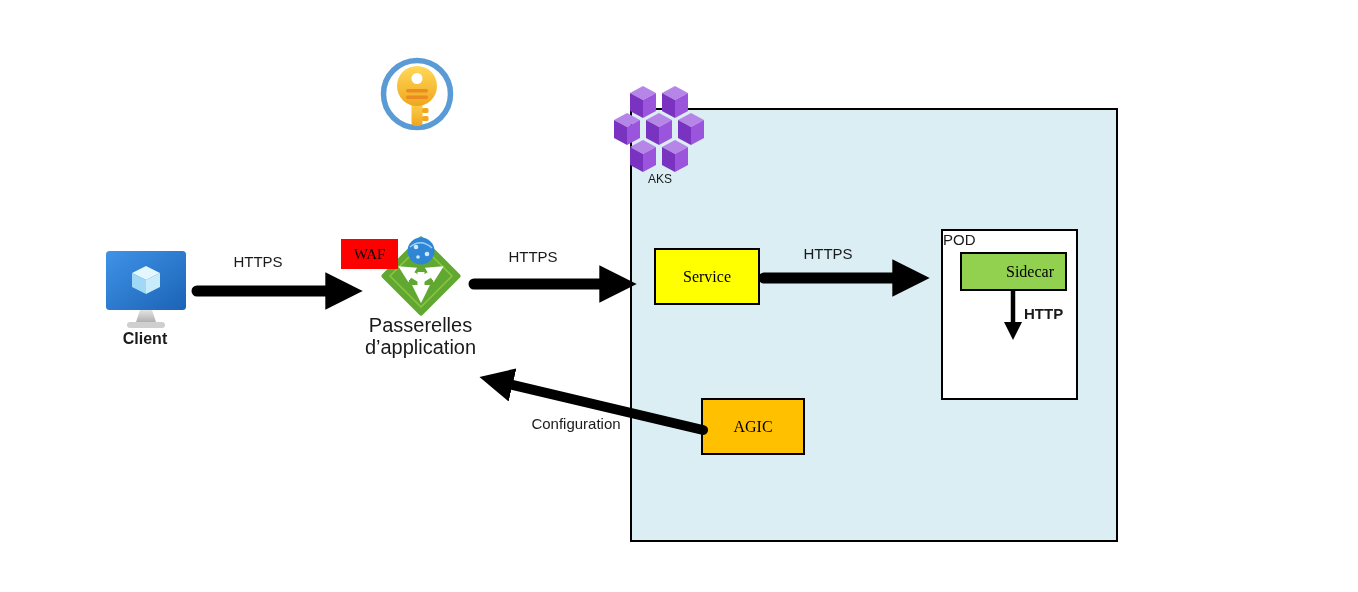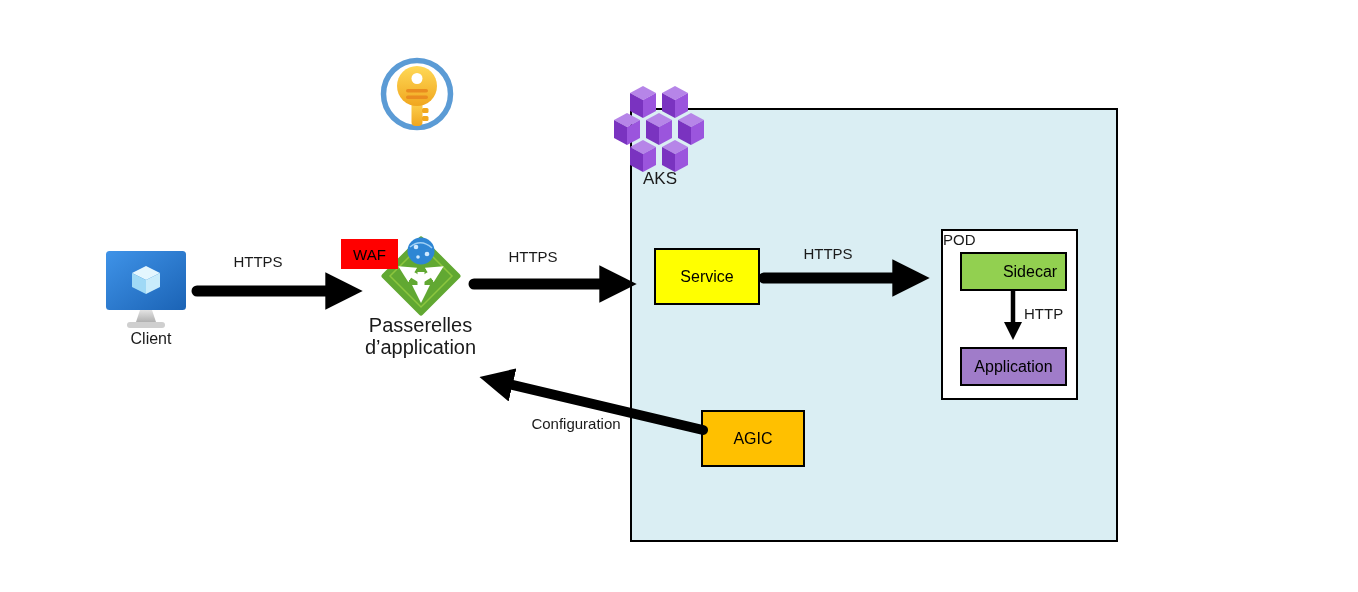--- a/index.html
+++ b/index.html
@@ -4,30 +4,30 @@
 <style>
   html,body{margin:0;padding:0;background:#ffffff;}
   .canvas{
     position:relative;width:1358px;height:592px;background:#ffffff;overflow:hidden;
     font-family:"Liberation Sans", sans-serif;color:#1a1a1a;
   }
   .abs{position:absolute;}
   .lbl{position:absolute;font-size:15px;line-height:18px;text-align:center;color:#1a1a1a;white-space:nowrap;}
   .node{
     position:absolute;display:flex;align-items:center;justify-content:center;
-    border:2.5px solid #000;font-size:16px;color:#000;box-sizing:border-box;white-space:nowrap;
+    border:2.5px solid #000;font-size:16px;color:#000;box-sizing:border-box;white-space:nowrap;font-family:Liberation Serif, serif;
   }
   .aks-box{position:absolute;left:630px;top:108px;width:488px;height:434px;
     background:#daeef3;border:2px solid #000;box-sizing:border-box;}
   .pod-box{position:absolute;left:941px;top:229px;width:137px;height:171px;
     background:#ffffff;border:2px solid #000;box-sizing:border-box;}
   .service{left:654px;top:248px;width:106px;height:57px;background:#ffff00;}
   .sidecar{left:960px;top:252px;width:107px;height:39px;background:#92d050;border-width:2px;padding-left:33px;}
   .application{left:960px;top:347px;width:107px;height:39px;background:#a07cc9;border-width:2px;}
-  .agic{left:701px;top:398px;width:104px;height:57px;background:#ffc000;margin-top:12px;}
+  .agic{left:701px;top:398px;width:104px;height:57px;background:#ffc000;}
   .waf{left:341px;top:239px;width:57px;height:30px;background:#ff0000;border:none;font-size:15px;z-index:6;}
   .gwlabel{position:absolute;left:348px;top:314px;width:145px;text-align:center;
     font-size:20px;line-height:22px;}
   .arrow-layer{position:absolute;left:0;top:0;z-index:5;pointer-events:none;}
   .icon{z-index:4;}
 </style>
 </head>
 <body>
 
 <div class="canvas">
@@ -64,21 +64,21 @@
           <stop offset="1" stop-color="#b0b0b0"></stop>
       </linearGradient>
     </defs>
     <rect x="7" y="4" width="80" height="59" rx="3.5" fill="url(#mon)"></rect>
     <polygon points="33,26 47,19 61,26 47,33" fill="#e4f6fe"></polygon>
     <polygon points="33,26 47,33 47,47 33,40" fill="#9fd9f6"></polygon>
     <polygon points="47,33 61,26 61,40 47,47" fill="#c9ecfb"></polygon>
     <polygon points="41,63 53,63 57,75 37,75" fill="url(#standGrad)"></polygon>
     <rect x="28" y="75" width="38" height="6" rx="3" fill="#cfcfcf"></rect>
   </svg>
-  <div class="lbl" style="left:105px;top:330px;width:92px;font-size:16px;">Client</div>
+  <div class="lbl" style="left:99px;top:330px;width:92px;font-size:16px;font-weight:bold;">Client</div>
 
   <div class="lbl" style="left:212px;top:253px;width:92px;">HTTPS</div>
 
   <svg class="abs icon" style="left:379px;top:232px;" width="84" height="86" viewBox="0 0 84 86">
     <defs>
       <marker id="mWhite" viewBox="0 0 10 10" refX="4" refY="5" markerWidth="2.6" markerHeight="2.6" orient="auto">
         <path d="M0,0 L10,5 L0,10 Z" fill="#ffffff"></path>
       </marker>
     </defs>
     <path d="M42,7 L79,44 L42,81 L5,44 Z" fill="#61a832" stroke="#61a832" stroke-width="5" stroke-linejoin="round"></path>
@@ -111,33 +111,32 @@
       </g>
     </defs>
     <use href="#aksCube" x="26" y="2"></use>
     <use href="#aksCube" x="58" y="2"></use>
     <use href="#aksCube" x="10" y="29"></use>
     <use href="#aksCube" x="42" y="29"></use>
     <use href="#aksCube" x="74" y="29"></use>
     <use href="#aksCube" x="26" y="56"></use>
     <use href="#aksCube" x="58" y="56"></use>
   </svg>
-  <div class="lbl" style="left:630px;top:170px;width:60px;font-size:17px;z-index:4;">AKS</div>
+  <div class="lbl" style="left:630px;top:170px;width:60px;font-size:12px;z-index:4;">AKS</div>
 
   <div class="node service">Service</div>
 
   <div class="lbl" style="left:782px;top:245px;width:92px;">HTTPS</div>
 
   <div class="lbl" style="left:943px;top:207px;width:45px;text-align:left;margin-top:24px;">POD</div>
 
   <div class="node sidecar">Sidecar</div>
 
-  <div class="lbl" style="left:1024px;top:305px;width:45px;text-align:left;">HTTP</div>
+  <div class="lbl" style="left:1024px;top:305px;width:45px;text-align:left;font-weight:bold;">HTTP</div>
 
-  <div class="node application">Application</div>
 
   <div class="node agic">AGIC</div>
 
   <div class="lbl" style="left:517px;top:415px;width:118px;">Configuration</div>
 
   <svg class="arrow-layer" width="1358" height="592" viewBox="0 0 1358 592">
     <defs>
       <marker id="mBig" viewBox="0 0 10 10" refX="5" refY="5" markerWidth="3.4" markerHeight="3.4" orient="auto">
         <path d="M0,0 L10,5 L0,10 Z" fill="#000000"></path>
       </marker>

